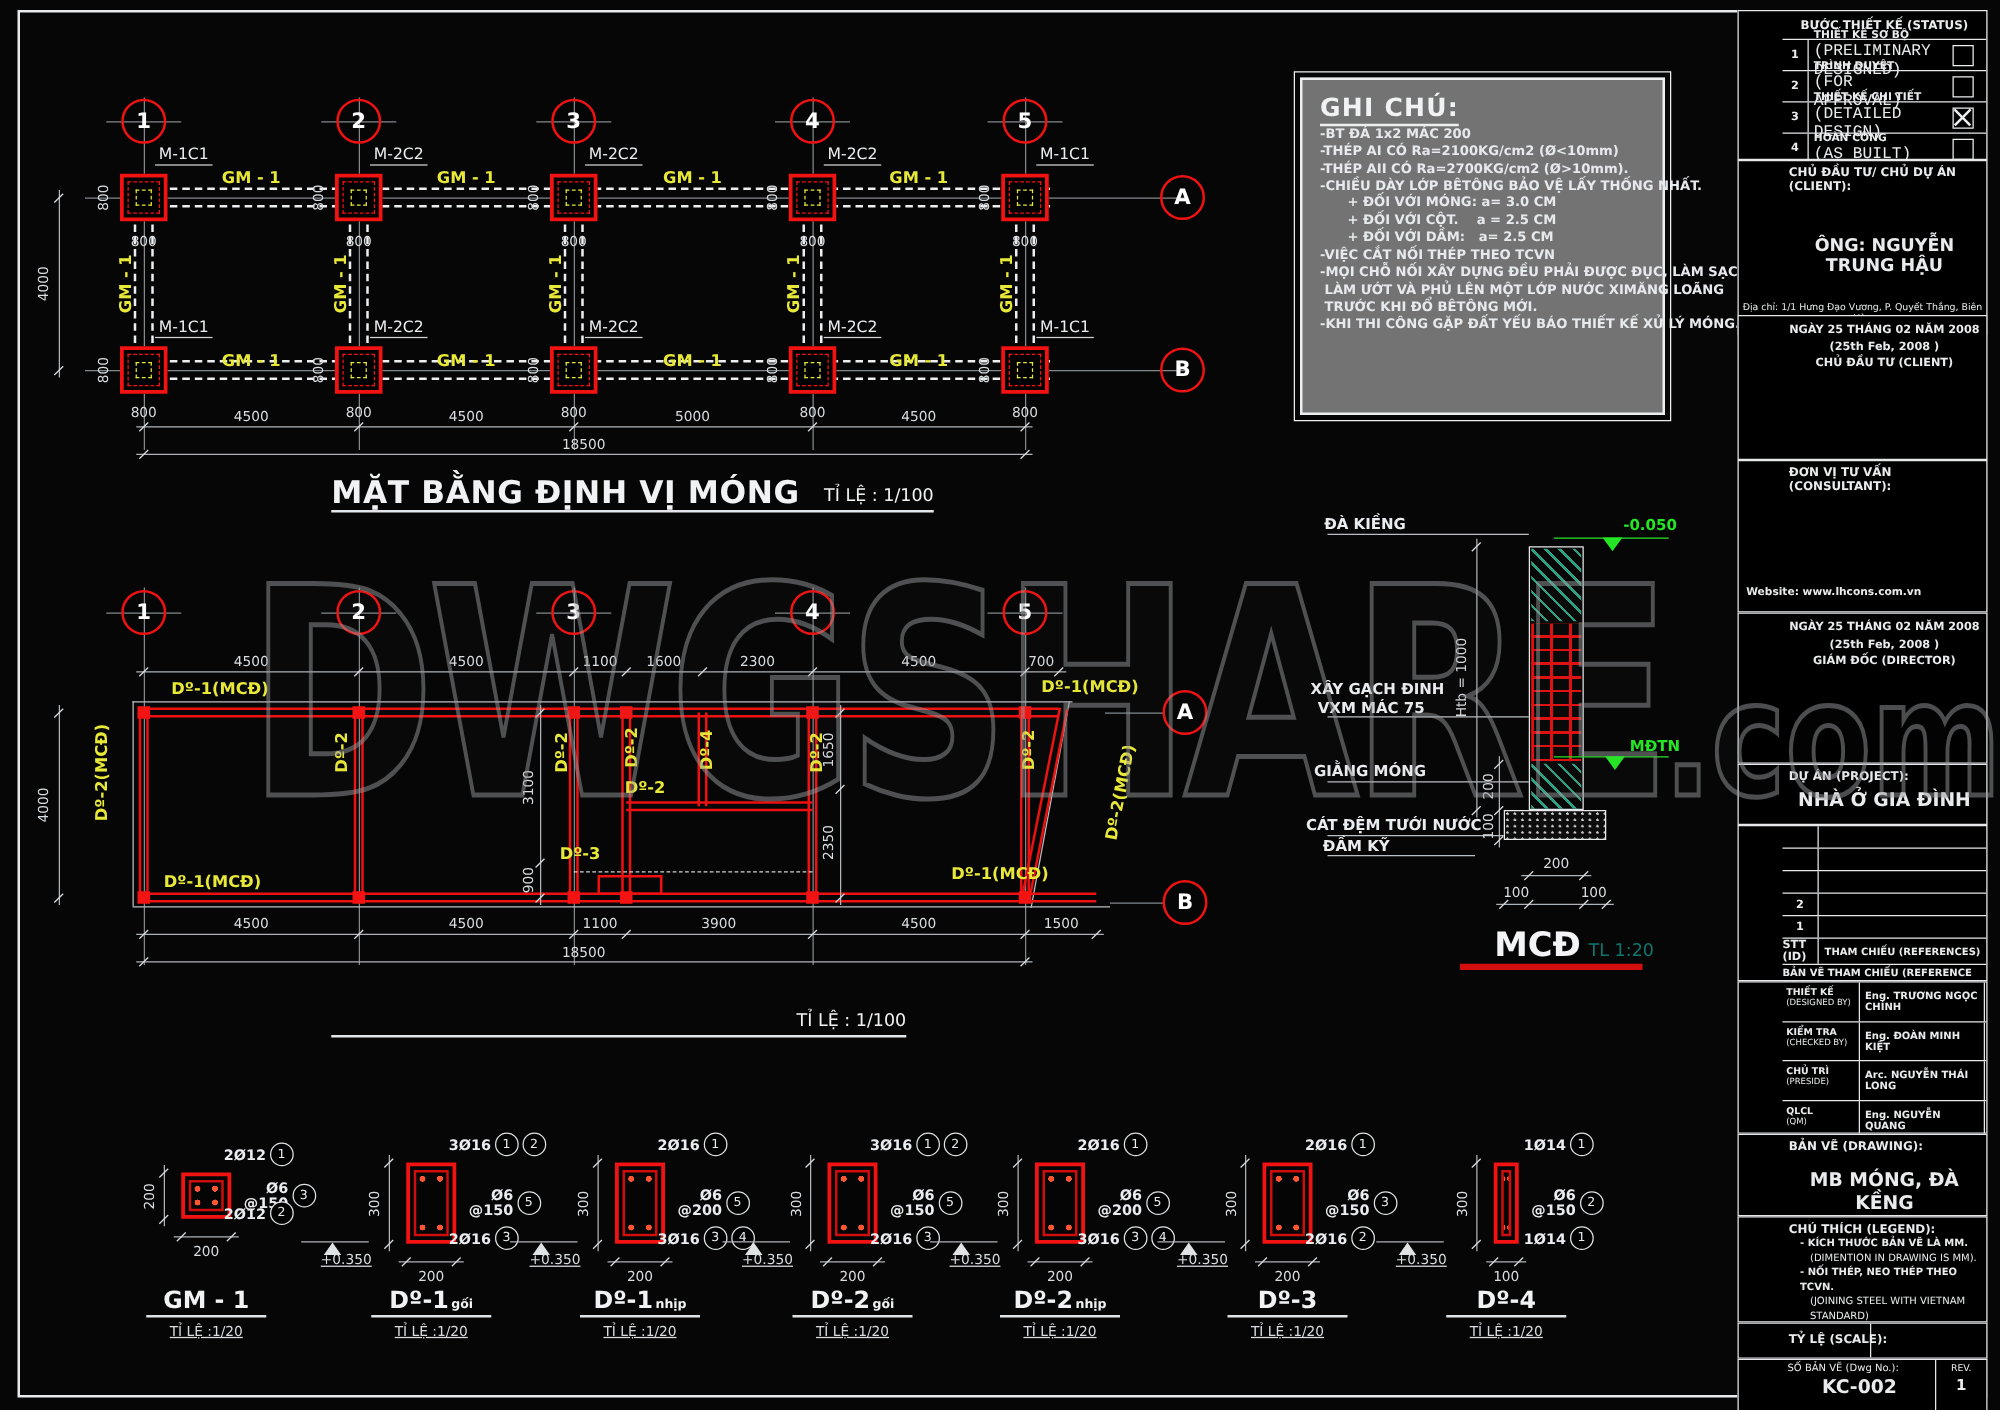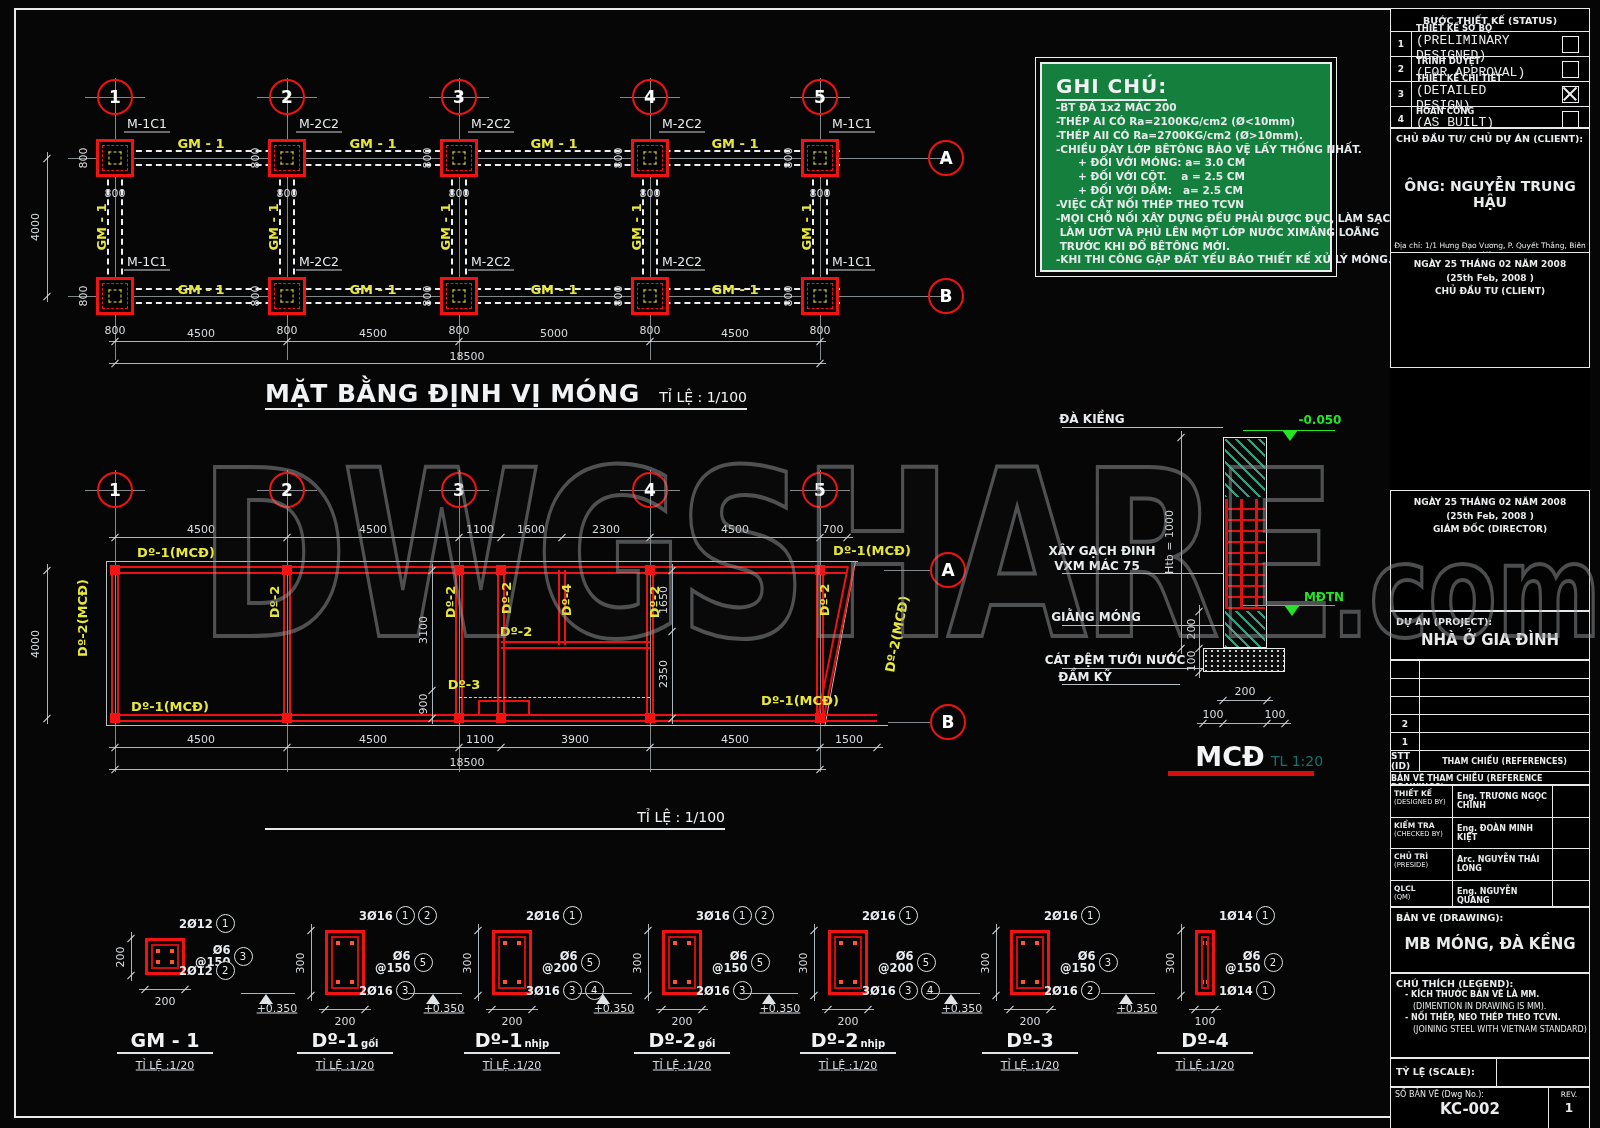--- a/index.html
+++ b/index.html
@@ -62,36 +62,36 @@
   .sec-sub{font-size:10px;margin-left:2px;}
   .sec-scale{font-size:11px;color:#d9dde0;text-decoration:underline;}
   .tbar{background:#dfe3e5;}
   .mcdtitle{font-size:27px;font-weight:bold;color:#f2f4f5;}
   .mcdscale{font-size:14px;color:#0f766e;}
   .redbar{background:#d40d0d;}
   .plan-title{position:absolute;display:flex;align-items:flex-end;
        border-bottom:2px solid #e3e7e9;color:#f0f2f3;}
   .plan-title .main{font-size:25px;font-weight:bold;letter-spacing:.5px;}
   .plan-title .sc{margin-left:auto;font-size:14px;padding-bottom:3px;}
-  #notes-box{position:absolute;left:1040px;top:62px;width:292px;height:210px;
+  #notes-box{position:absolute;left:1040px;top:62px;width:292px;height:270px;
        border:2px solid #eceeef;outline:1px solid #eceeef;outline-offset:4px;
-       background:#15803d;box-sizing:border-box;padding:10px 14px;z-index:20;}
+       background:#737373;box-sizing:border-box;padding:10px 14px;z-index:20;}
   #notes-title{font-size:20px;font-weight:bold;letter-spacing:1px;
        border-bottom:2px solid #eceeef;display:inline-block;padding-bottom:1px;color:#f0f2f3;}
   .note-line{font-size:10.5px;line-height:1.32;white-space:pre;color:#e6eaec;font-weight:bold;}
   #watermark{position:absolute;left:198px;top:452px;z-index:60;pointer-events:none;
        opacity:.5;white-space:nowrap;line-height:.9;font-weight:bold;
        transform:scaleX(.78);transform-origin:left top;
        color:rgba(120,120,120,.06);-webkit-text-stroke:4px #97999b;}
   #watermark .wm-main{font-size:232px;letter-spacing:-8px;}
   #watermark .wm-tld{font-size:128px;}
   
   #titleblock{position:absolute;left:1390px;top:8px;width:200px;height:1110px;
        background:#000;z-index:30;color:#e9ebec;}
-  .tbsec{position:absolute;left:0;width:200px;border:1px solid #e6e8ea;box-sizing:border-box;background:#000;}
+  .tbsec{position:absolute;left:0;width:200px;border:1px solid #e6e8ea;box-sizing:border-box;background:#000;padding-left:35px;}
   .st-header{height:22px;display:flex;align-items:center;justify-content:center;
        font-size:9.5px;font-weight:bold;border-bottom:1px solid #e6e8ea;}
   .st-row{height:24px;display:flex;border-bottom:1px solid #e6e8ea;align-items:stretch;}
   .st-row:last-child{border-bottom:none;}
   .st-no{width:20px;border-right:1px solid #e6e8ea;display:flex;align-items:center;
        justify-content:center;font-size:9px;font-weight:bold;}
   .st-names{flex:1;padding:2px 4px;display:flex;flex-direction:column;justify-content:center;line-height:1.15;}
   .st-vi{font-size:8.5px;font-weight:bold;}
   .st-en{font-size:13px;font-family:Liberation Mono, monospace;}
   .st-box{width:38px;display:flex;align-items:center;justify-content:center;}
@@ -731,20 +731,24 @@
   </div>
 
   <div class="tbsec" style="top:244px;height:116px">
     <div class="tb-date">
       <div>NGÀY 25 THÁNG 02 NĂM 2008</div>
       <div>(25th Feb, 2008 )</div>
       <div>CHỦ ĐẦU TƯ (CLIENT)</div>
     </div>
   </div>
 
+  <div class="tbsec" style="top:360px;height:122px">
+    <div class="tb-h">ĐƠN VỊ TƯ VẤN (CONSULTANT):</div>
+    <div class="tb-web">Website: www.lhcons.com.vn</div>
+  </div>
 
   <div class="tbsec" style="top:482px;height:121px">
     <div class="tb-date">
       <div>NGÀY 25 THÁNG 02 NĂM 2008</div>
       <div>(25th Feb, 2008 )</div>
       <div>GIÁM ĐỐC (DIRECTOR)</div>
     </div>
   </div>
 
   <div class="tbsec" style="top:603px;height:49px">

